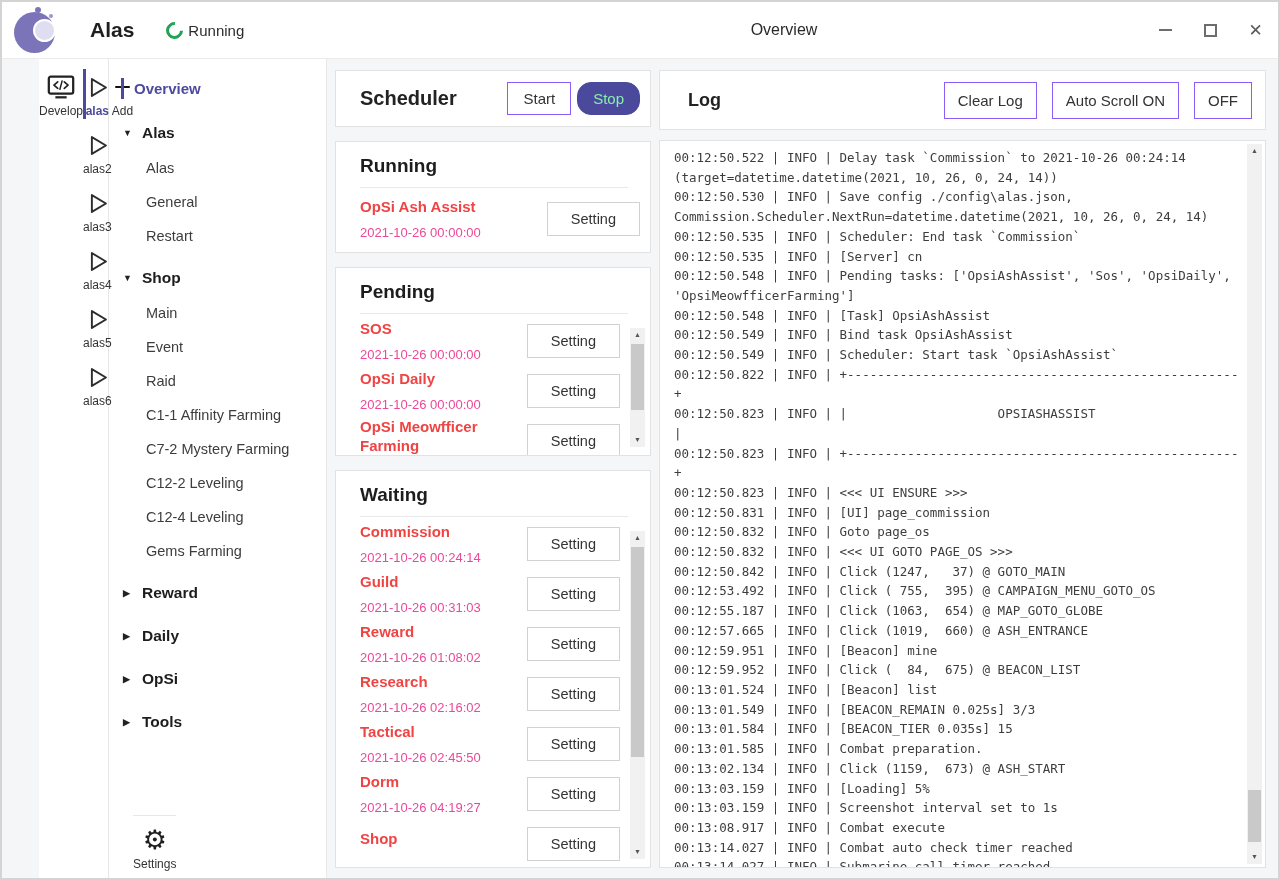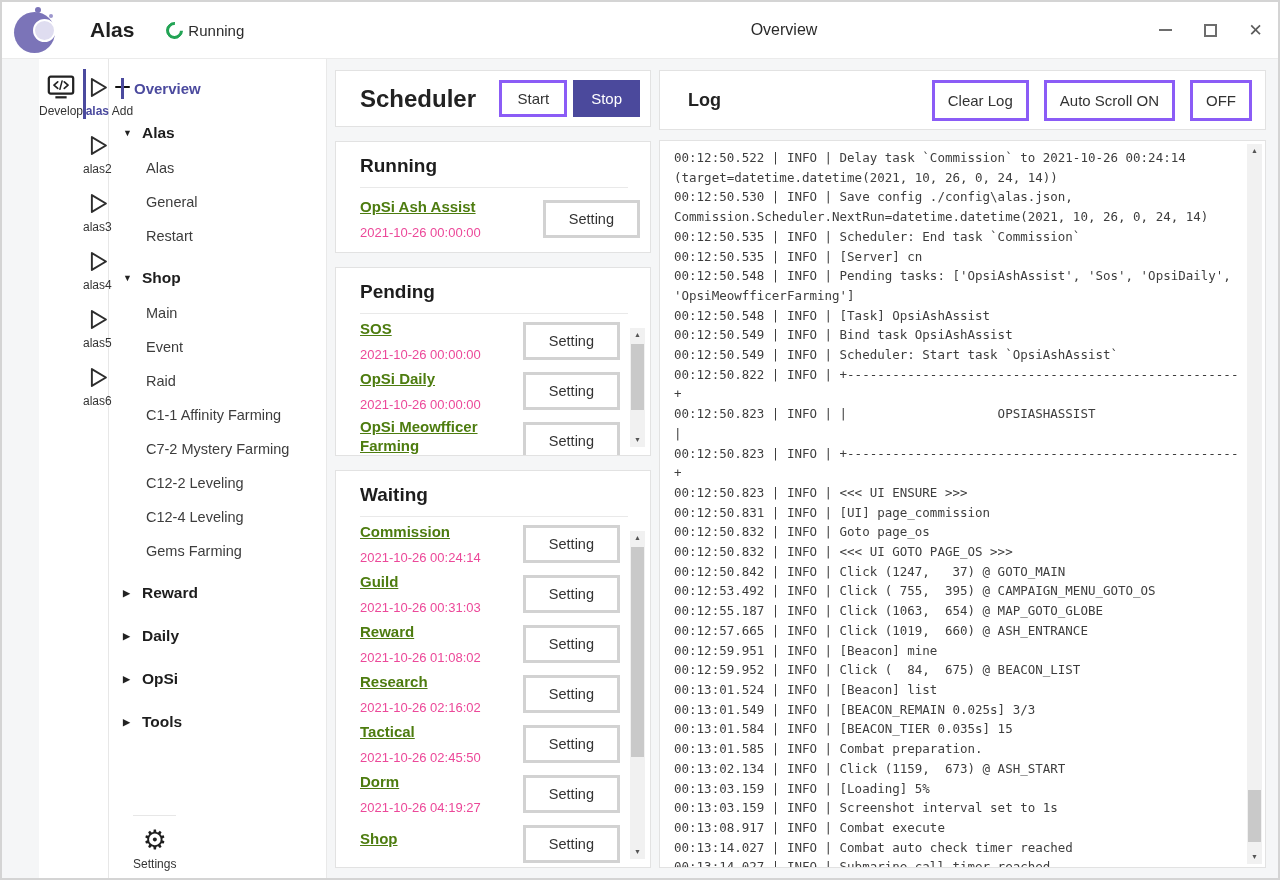--- a/index.html
+++ b/index.html
@@ -61,37 +61,37 @@
     font-size: 15.5px; font-weight: 700; color: #1d1d1d; cursor: pointer; }
   .nav-arrow { font-size: 9px; color: #222; width: 10px; }
   .nav-child { margin: 18px 0 0 37px; font-size: 14.5px; color: #3d3d3d; cursor: pointer; }
 
   
   .content { flex: 1; display: flex; min-width: 0; padding: 11px 12px 10px 8px; gap: 0; }
   .middle { width: 316px; flex: 0 0 316px; display: flex; flex-direction: column; gap: 14px; margin-right: 8px; }
   .panel { background: #fff; border: 1px solid #e2e2e2; }
 
   .scheduler { height: 57px; display: flex; align-items: center; padding: 0 10px 0 24px; flex: 0 0 57px; }
-  .scheduler-title { font-size: 24px; font-weight: 600; flex: 1; }
-  .btn { font-family: "Liberation Sans", sans-serif; background: #fff; border: 3px solid #8b5cf6;
+  .scheduler-title { font-size: 20px; font-weight: 600; flex: 1; }
+  .btn { font-family: "Liberation Sans", sans-serif; background: #fff; border: 1px solid #8b5cf6;
     font-size: 15px; color: #333; padding: 7px 15px; cursor: pointer; text-align: right; }
-  .btn-stop { background: #4b499c; border-color: #4b499c; color: #ffffff; margin-left: 6px; }
+  .btn-stop { background: #4b499c; border-color: #4b499c; color: #86efac; margin-left: 6px; border-radius: 14px; }
 
   .taskpanel { display: flex; flex-direction: column; padding: 13px 10px 0 24px; position: relative; }
   .panel-running { height: 112px; flex: 0 0 112px; }
   .panel-pending { height: 189px; flex: 0 0 189px; }
   .panel-waiting { flex: 1; min-height: 0; }
   .taskpanel-title { font-size: 19px; font-weight: 600; color: #1d1d1d; padding-bottom: 10px;
     border-bottom: 1px solid #e9e9e9; margin-right: 12px; }
   .task-list { flex: 1; overflow: hidden; padding-top: 2px; }
   .task-list.with-scroll { margin-right: 20px; }
   .task-row { display: flex; justify-content: space-between; align-items: center; min-height: 50px; }
   .panel-running .task-row { min-height: 58px; }
   .task-info { max-width: 186px; }
-  .task-name { font-size: 15px; font-weight: 700; color: #4d7c0f; line-height: 1.25; text-decoration: underline; }
+  .task-name { font-size: 15px; font-weight: 700; color: #ef4444; line-height: 1.25; }
   .task-time { font-size: 13px; color: #ec4899; margin-top: 9px; }
   .setting-btn { padding: 8px 23px; font-size: 14.5px; border-color: #d2d2d2; }
 
   
   .vscroll { position: absolute; width: 15px; background: #f1f1f1; display: flex; flex-direction: column; }
   .vscroll-side { right: 5px; top: 60px; bottom: 8px; }
   .vs-arrow { height: 14px; font-size: 7px; color: #555; text-align: center; line-height: 14px; flex: 0 0 14px; cursor: pointer; }
   .vs-track { flex: 1; position: relative; }
   .vs-thumb { position: absolute; left: 1px; right: 1px; background: #c9c9c9; }
 

